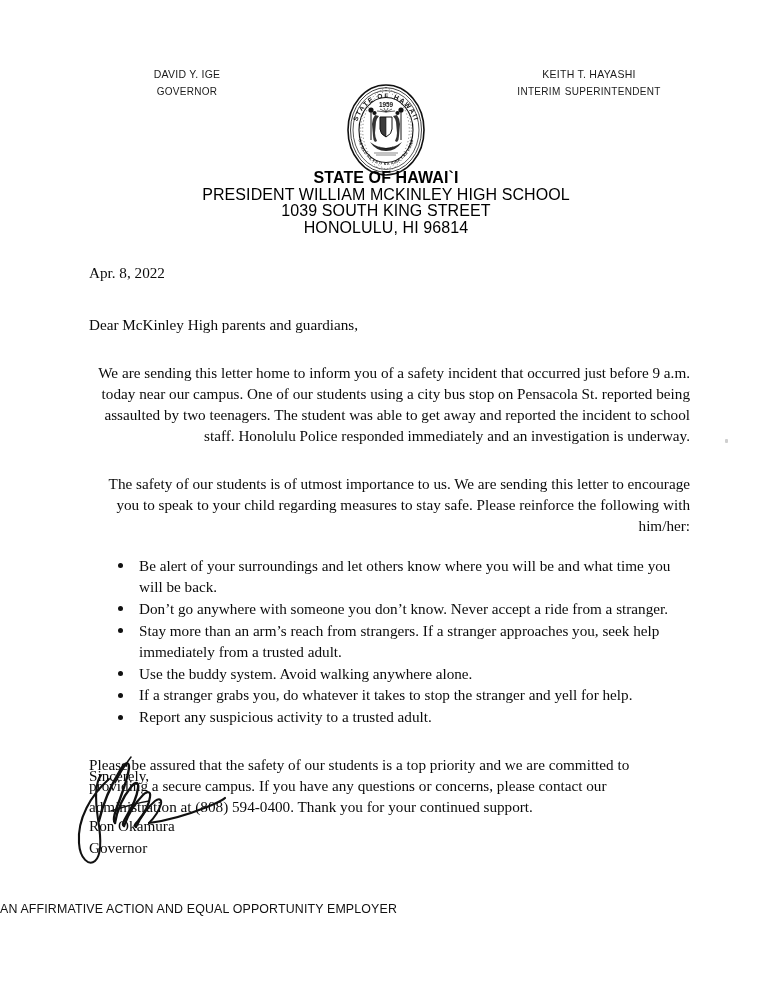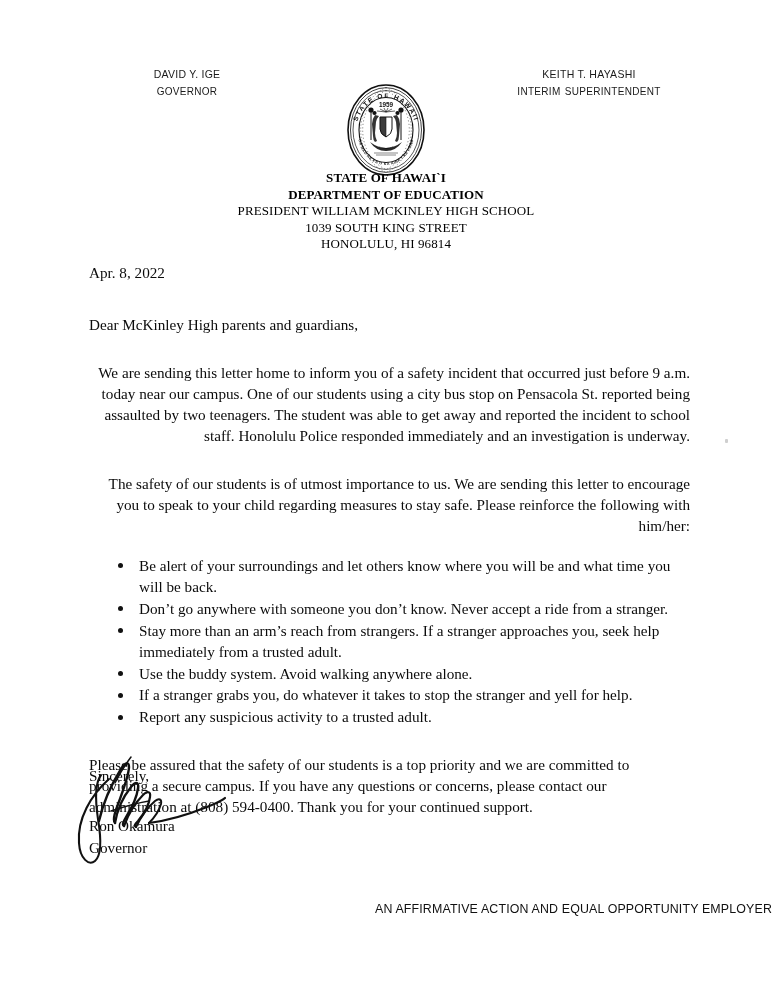--- a/index.html
+++ b/index.html
@@ -74,25 +74,24 @@
     position: absolute;
     left: 0;
     right: 0;
     top: 170px;
     text-align: center;
     font-family: "Liberation Sans", sans-serif;
     color: #000;
   }
   .addr-line {
     display: block;
-    font-size: 13px;
+    font-size: 16px;
     line-height: 16.6px;
     letter-spacing: 0.1px;
     white-space: nowrap;
-    font-family: Liberation Serif, serif;
   }
   .addr-line.bold { font-weight: 700; }
 
   
   .body-wrap {
     position: absolute;
     left: 89px;
     top: 262px;
     width: 601px;
     font-family: "Liberation Serif", serif;
@@ -152,24 +151,24 @@
     width: 210px;
     height: 115px;
     pointer-events: none;
   }
   .signer-name { display: block; margin-top: 29px; }
   .signer-title { display: block; }
 
   
   .footer {
     position: absolute;
-    left: 12px;
+    left: 0;
     right: 0;
     top: 902px;
-    text-align: right;
+    text-align: left;
     font-family: "Liberation Sans", sans-serif;
     font-size: 12.4px;
     letter-spacing: 0.15px;
     color: #111;
   }
 
   
   .speck {
     position: absolute;
     left: 725px;
@@ -258,21 +257,20 @@
     </div>
 
     <div class="officer right">
       <span class="officer-name">KEITH T. HAYASHI</span>
       <span class="officer-title">Interim Superintendent</span>
     </div>
   </div>
 
   <div class="address-block">
     <span class="addr-line bold">STATE OF HAWAI`I</span>
-    <span class="addr-line bold">DEPARTMENT OF EDUCATION</span>
     <span class="addr-line">PRESIDENT WILLIAM MCKINLEY HIGH SCHOOL</span>
     <span class="addr-line">1039 SOUTH KING STREET</span>
     <span class="addr-line">HONOLULU, HI 96814</span>
   </div>
 
   <div class="body-wrap">
     <div class="date-line">Apr. 8, 2022</div>
 
     <div class="salutation">Dear McKinley High parents and guardians,</div>
 

